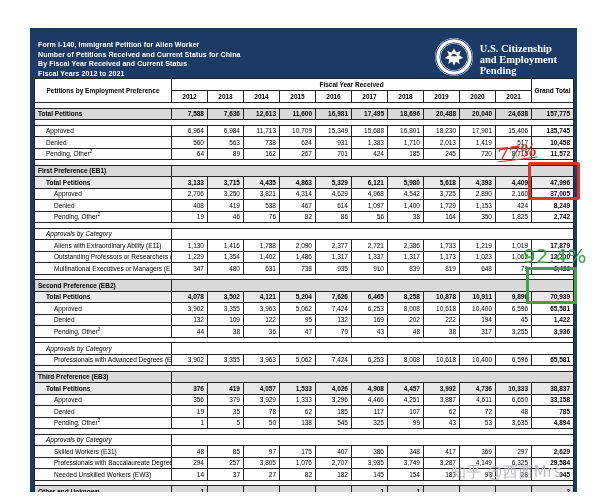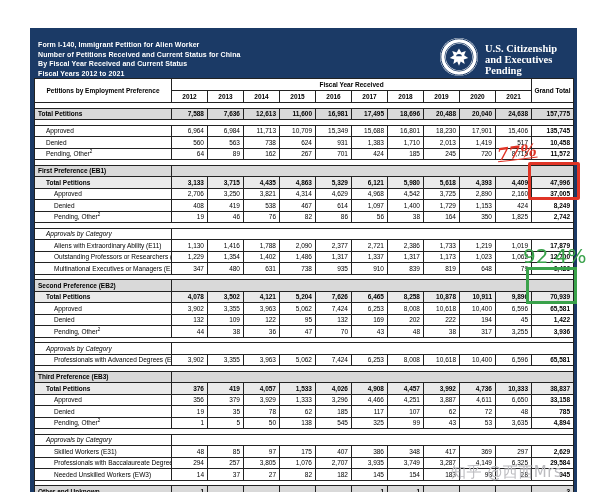--- a/index.html
+++ b/index.html
@@ -63,21 +63,21 @@
             <circle cx="20" cy="20" r="18.2" fill="none" stroke="#1b3a66" stroke-width="1"></circle>
             <circle cx="20" cy="20" r="14.2" fill="none" stroke="#1b3a66" stroke-width="0.8"></circle>
             <circle cx="20" cy="20" r="13.2" fill="#1b3a66"></circle>
             <path d="M20 11.5 l2.3 4.1 4.5-1.7 -1.7 4.4 4.1 2.7 -4.5 1.4 1 4.6 -3.9-2.6 -1.8 4.4 -1.8-4.4 -3.9 2.6 1-4.6 -4.5-1.4 4.1-2.7 -1.7-4.4 4.5 1.7 z" fill="#ffffff"></path>
             <circle cx="20" cy="20" r="3" fill="#1b3a66"></circle>
             <path d="M17 19.2 h6 v3.4 q-3 2.2 -6 0 z" fill="#ffffff"></path>
           </svg>
         </span>
         <div class="wordmark">
           <div>U.S. Citizenship</div>
-          <div>and Executives</div>
+          <div>and Employment</div>
           <div>Pending</div>
         </div>
       </div>
     </div>
 
     <div class="table-wrap">
       <table>
         <colgroup>
           <col class="c-label">
           <col class="c-yr">

